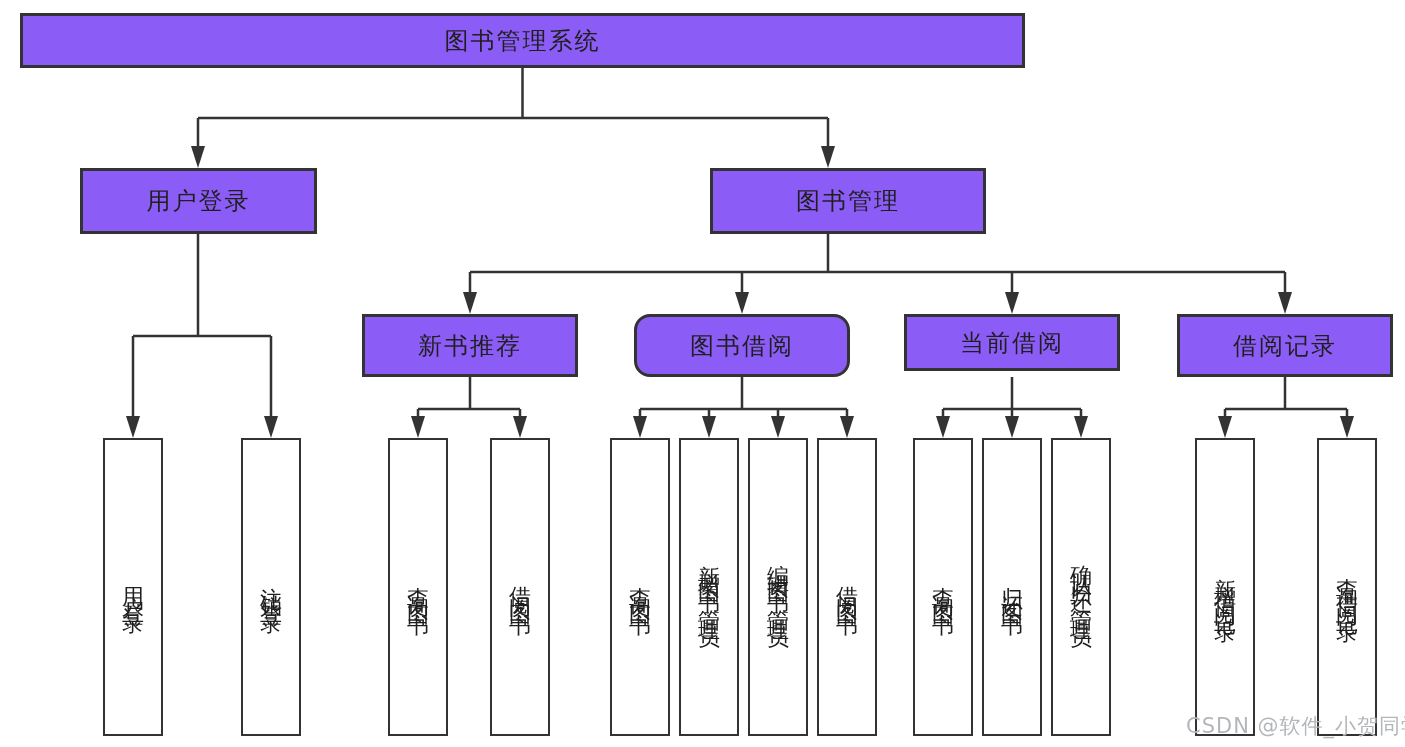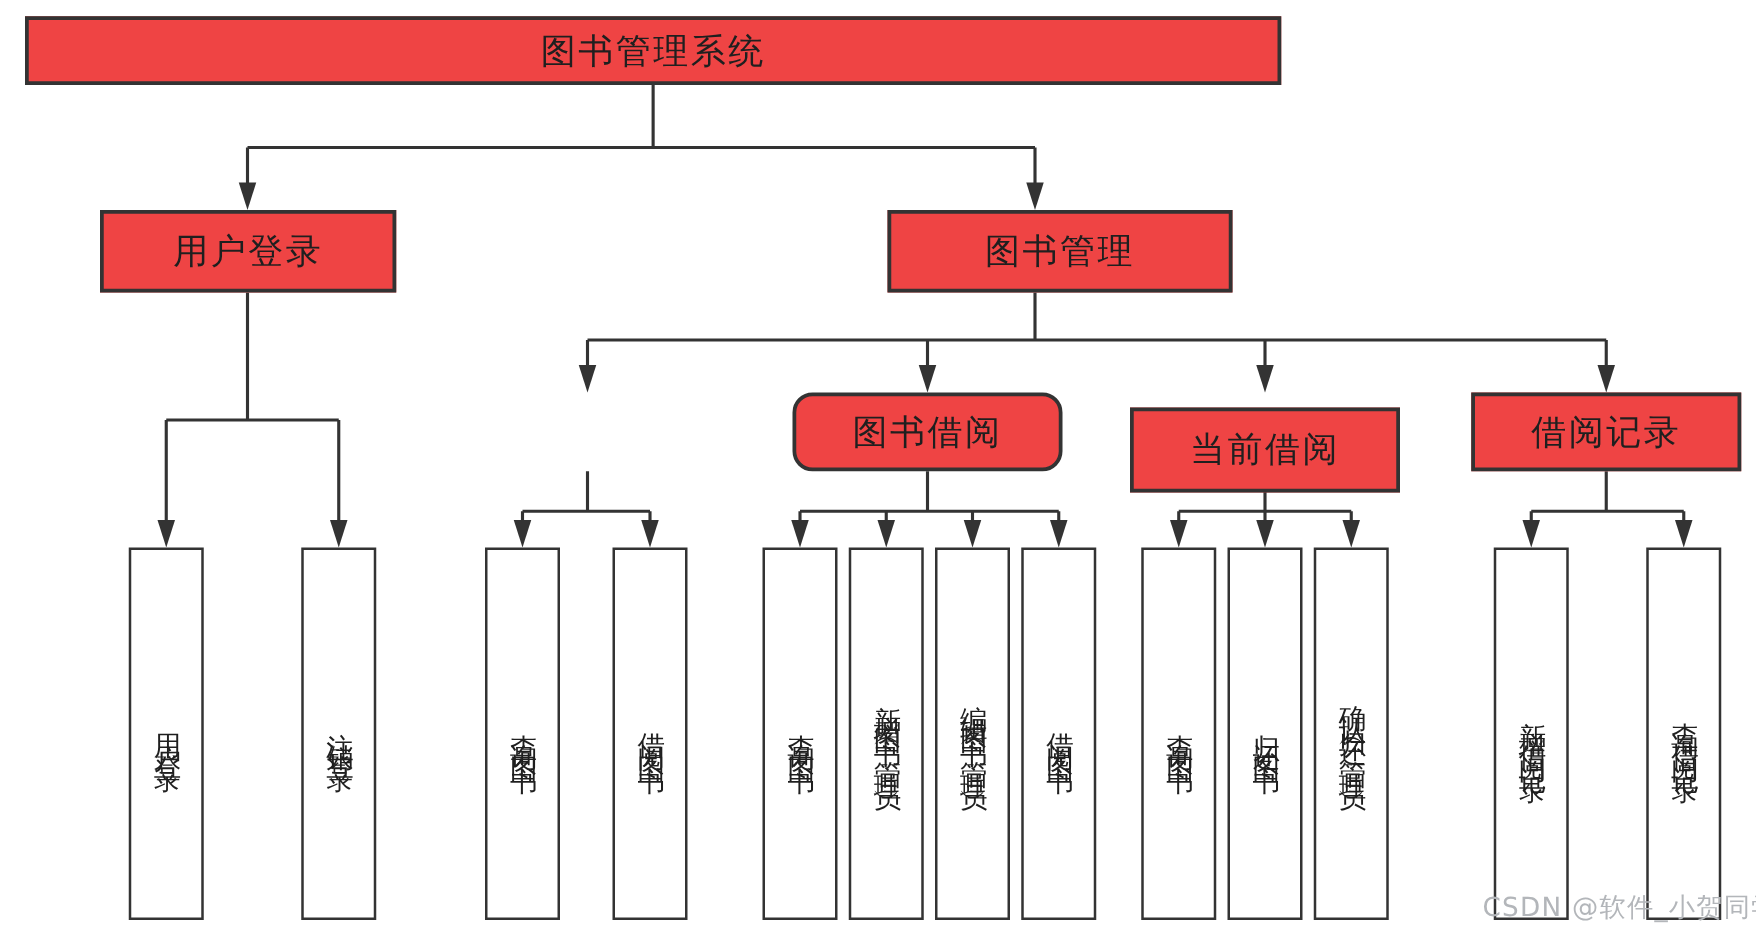--- a/index.html
+++ b/index.html
@@ -27,25 +27,25 @@
     fill: none;
   }
   svg.connectors polygon {
     fill: #333333;
     stroke: none;
   }
   .node {
     position: absolute;
     box-sizing: border-box;
     border: 3px solid #333333;
-    background: #ef4444;
+    background: #8b5cf6;
     display: flex;
     align-items: center;
     justify-content: center;
-    font-size: 28px;
+    font-size: 24px;
     letter-spacing: 2px;
     color: #1f1f1f;
     z-index: 2;
   }
   .leaf {
     position: absolute;
     box-sizing: border-box;
     border: 2.5px solid #333333;
     background: #ffffff;
     display: flex;
@@ -124,22 +124,23 @@
       <polygon points="1218,416 1232,416 1225,438"></polygon>
       <polygon points="1340,416 1354,416 1347,438"></polygon>
     </g>
   </svg>
 
   <div class="node" style="left:20px; top:13px; width:1005px; height:55px;">图书管理系统</div>
 
   <div class="node" style="left:80px; top:168px; width:237px; height:66px;">用户登录</div>
   <div class="node" style="left:710px; top:168px; width:276px; height:66px;">图书管理</div>
 
+  <div class="node" style="left:362px; top:314px; width:216px; height:63px;">新书推荐</div>
   <div class="node" style="left:634px; top:314px; width:216px; height:63px;border-radius:16px;">图书借阅</div>
-  <div class="node" style="left:904px; top:326px; width:216px; height:68px;">当前借阅</div>
+  <div class="node" style="left:904px; top:314px; width:216px; height:57px;">当前借阅</div>
   <div class="node" style="left:1177px; top:314px; width:216px; height:63px;">借阅记录</div>
 
   <div class="leaf" style="left:103px;">用户登录</div>
   <div class="leaf" style="left:241px;">注销登录</div>
 
   <div class="leaf" style="left:388px;">查询图书</div>
   <div class="leaf" style="left:490px;">借阅图书</div>
 
   <div class="leaf" style="left:610px;">查询图书</div>
   <div class="leaf" style="left:679px;">新增图书（管理员）</div>

